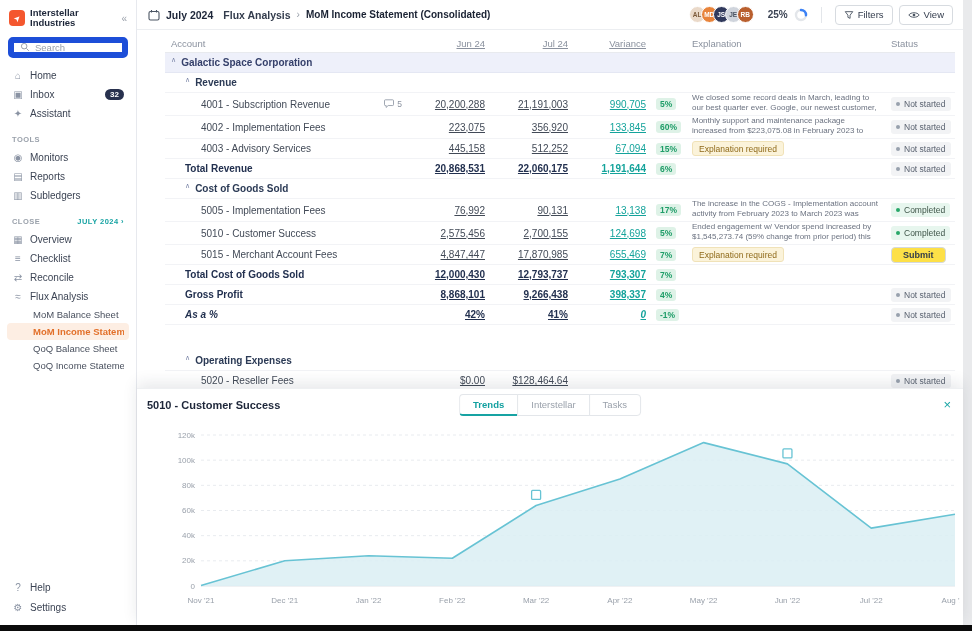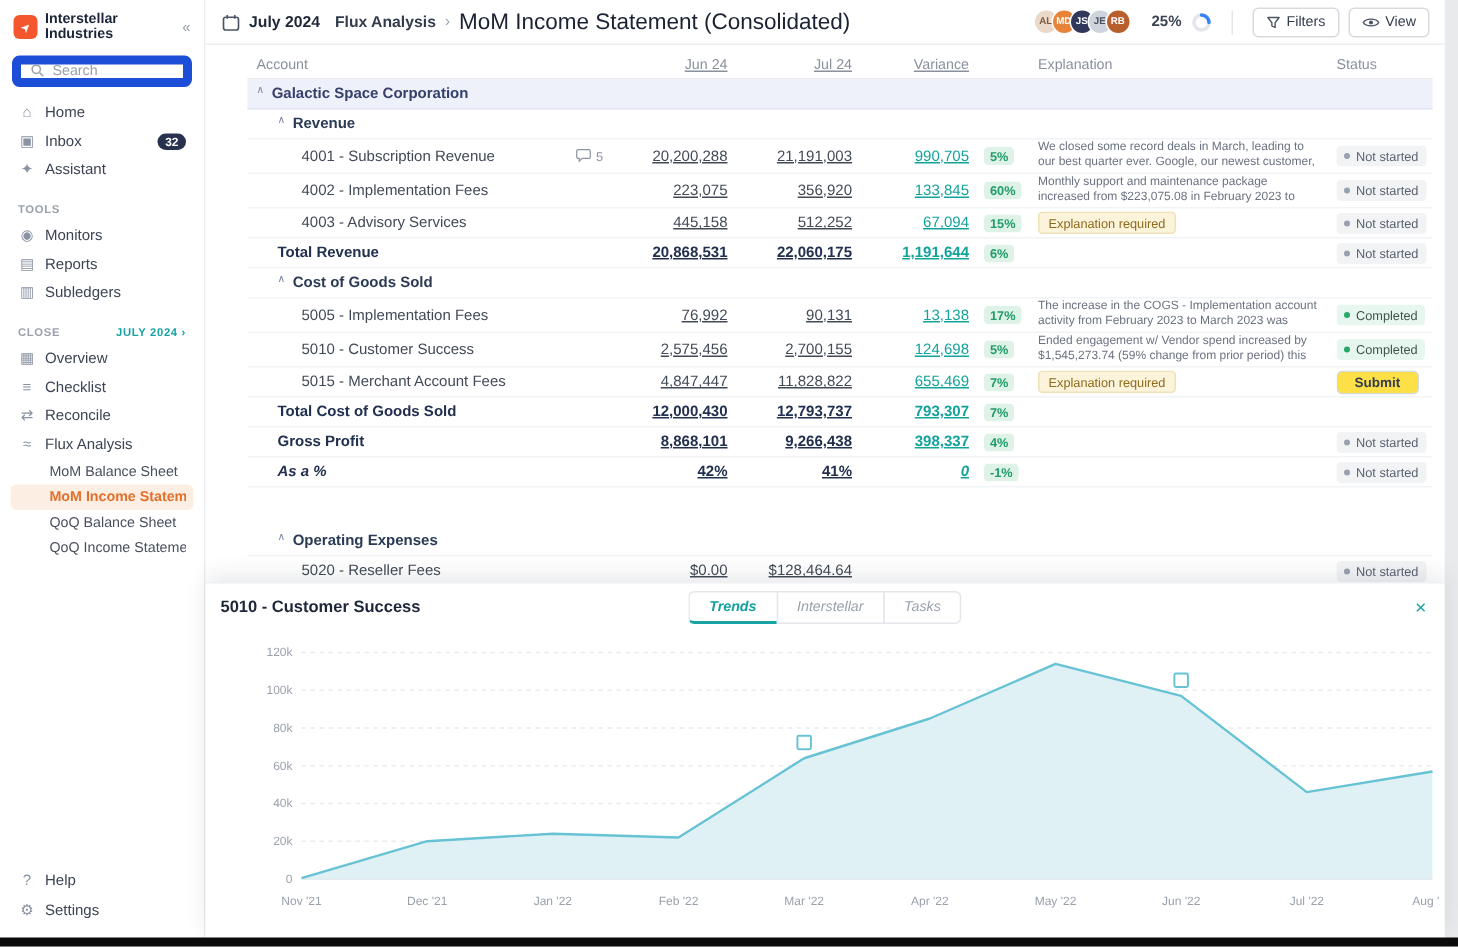--- a/index.html
+++ b/index.html
@@ -33,21 +33,21 @@
   .flex-sp { flex:1; }
   #nav-footer .nav-item { height:20px; }
 
   
   .main { flex:1; display:flex; flex-direction:column; position:relative; min-width:0; }
   .topbar { height:30px; min-height:30px; border-bottom:1px solid #ecеef1; border-bottom:1px solid #eceef1;
     display:flex; align-items:center; padding:0 10px 0 11px; gap:6px; background:#fff; }
   .crumb-period { font-size:10.5px; font-weight:bold; color:#1d2639; margin-right:4px; }
   .crumb { font-size:10.5px; font-weight:bold; color:#333c4d; }
   .crumb-sep { color:#9aa1ab; font-size:10px; }
-  .crumb-cur { font-size:15px; font-weight:normal; color:#1a2233; }
+  .crumb-cur { font-size:10px; font-weight:bold; color:#1a2233; }
   .avatars { display:flex; align-items:center; margin-right:8px; }
   .avatar { width:17px; height:17px; border-radius:50%; border:1.5px solid #fff; margin-left:-5px;
     display:flex; align-items:center; justify-content:center; font-size:6.5px; font-weight:bold; cursor:pointer; }
   .avatar:first-child { margin-left:0; }
   .progress-pct { font-size:10px; color:#3c4454; font-weight:bold; }
   .vdiv { width:1px; height:16px; background:#e3e6ea; margin:0 7px; }
   .tb-btn { display:flex; align-items:center; gap:4px; border:1px solid #d7dbe0; background:#fff;
     border-radius:4px; height:20px; padding:0 8px; font-size:9.5px; color:#333c4d; cursor:pointer;
     font-family:inherit; }
 
@@ -86,21 +86,21 @@
   .comment { margin-left:auto; display:flex; align-items:center; gap:3px; color:#8b93a0;
     font-size:8.5px; padding-right:8px; }
 
   
   .drawer { position:absolute; left:0; right:0; bottom:0; height:237px; background:#fff; z-index:5;
     box-shadow:0 -5px 14px rgba(30,40,60,0.10); border-top:1px solid #eef0f2; }
   .drawer-head { display:flex; align-items:center; padding:9px 12px 2px 10px; position:relative; }
   .drawer-title { font-size:11px; font-weight:bold; color:#1d2639; }
   .tabs { position:absolute; left:50%; transform:translateX(-50%); display:flex; }
   .tab { border:1px solid #e3e6ea; background:#fff; padding:4px 13px; font-size:9.5px; color:#9aa1ab;
-    cursor:pointer; margin-left:-1px; font-family:inherit;font-style:italic; }
+    cursor:pointer; margin-left:-1px; font-family:inherit; }
   .tab:first-child { border-radius:4px 0 0 4px; margin-left:0; }
   .tab:last-child { border-radius:0 4px 4px 0; }
   .tab.active { color:#12a0a0; font-weight:bold; border-bottom:2px solid #17a3a3; }
   .drawer-close { margin-left:auto; color:#18a5a5; font-size:13px; line-height:1; cursor:pointer; }
   #trend-svg { margin:10px 0 0 28px; display:block; }
   .ytick { font-size:8px; fill:#9aa1ab; }
   .xtick { font-size:8px; fill:#9aa1ab; }
 
   .bottombar { position:absolute; left:0; bottom:0; width:972px; height:6px; background:#0b0b0b; z-index:20; }
 </style>
@@ -389,21 +389,21 @@
             <div class="cell"><span class="st-chip completed">
                 <span class="dot"></span>
                 <span>Completed</span>
               </span></div>
           </div>
           <div class="trow tgrid account">
             <div class="cell acc ind-2">
               <span class="">5015 - Merchant Account Fees</span>
             </div>
             <div class="cell num">4,847,447</div>
-            <div class="cell num">11,828,822</div>
+            <div class="cell num">17,870,985</div>
             <div class="cell num var">655,469</div>
             <div class="cell"><span class="pct">7%</span></div>
             <div class="cell"><span class="req-chip">Explanation required</span></div>
             <div class="cell"><button class="submit-btn">Submit</button></div>
           </div>
           <div class="trow tgrid total">
             <div class="cell acc ind-1">
               <span class="lbl-total">Total Cost of Goods Sold</span>
             </div>
             <div class="cell num bold">12,000,430</div>

